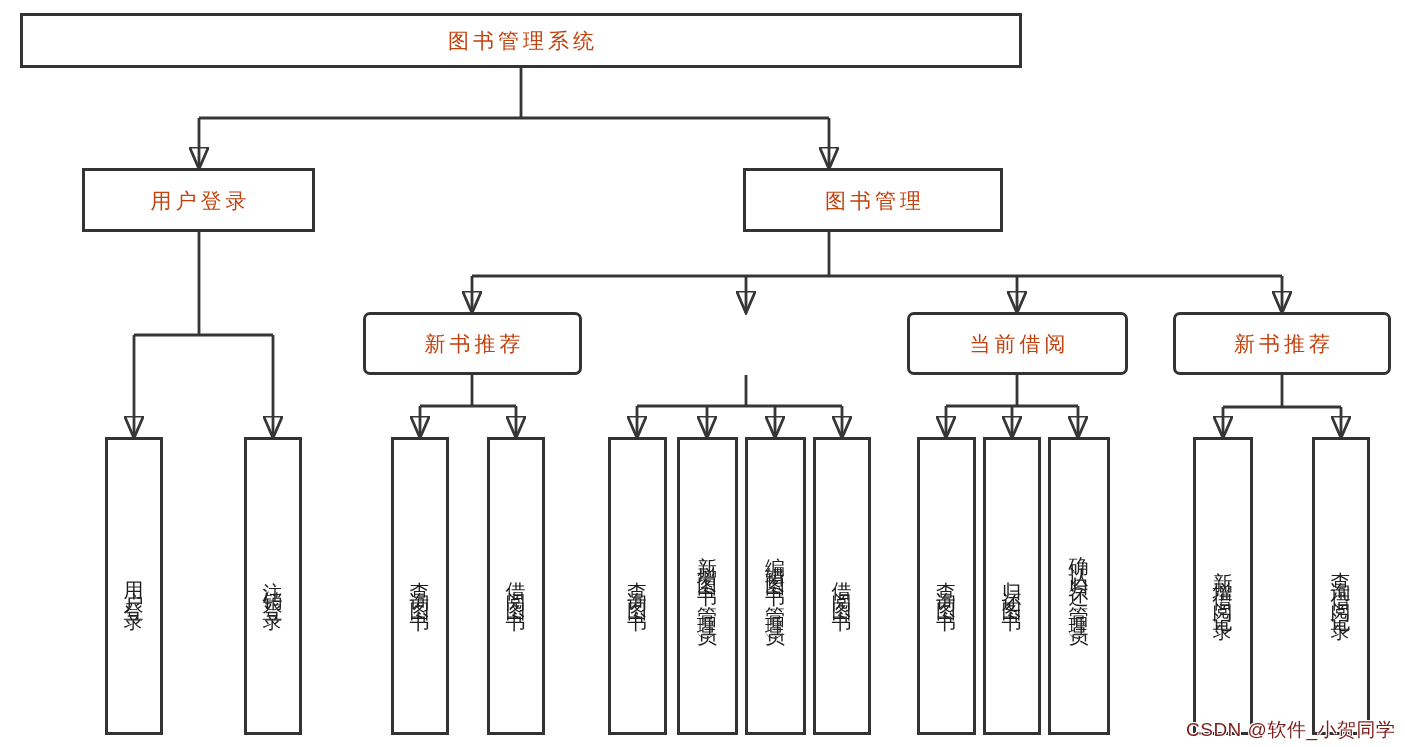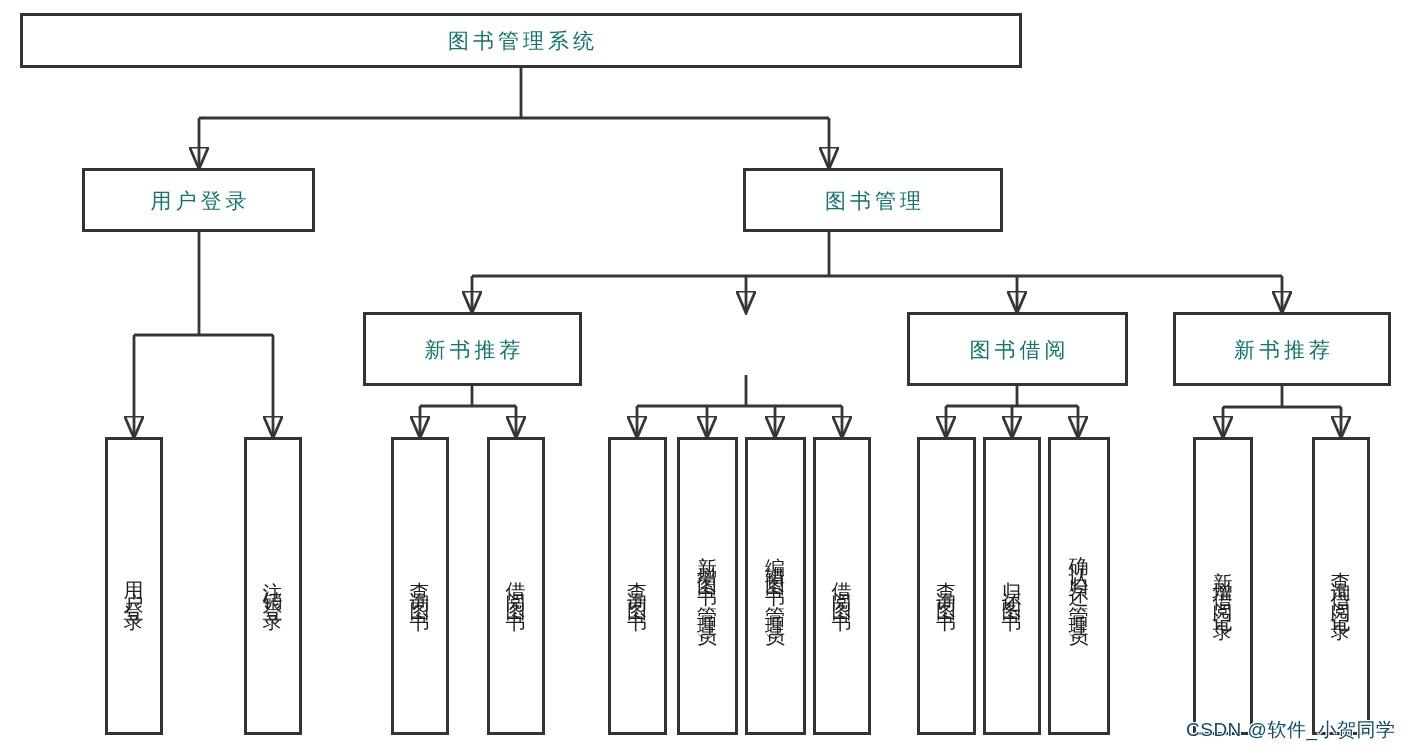--- a/index.html
+++ b/index.html
@@ -11,35 +11,35 @@
     overflow:hidden;
   }
   #wires{position:absolute;left:0;top:0;width:1405px;height:747px;}
   #wires path{stroke:#363636;stroke-width:2.8;fill:none;}
   .node{
     position:absolute;box-sizing:border-box;
     border:3px solid #333333;background:#ffffff;
     display:flex;align-items:center;justify-content:center;
   }
   .node.h span{
-    font-size:21px;color:#0f766e;letter-spacing:4px;margin-right:-4px;
+    font-size:21px;color:#c2410c;letter-spacing:4px;margin-right:-4px;
     white-space:nowrap;line-height:1;
   }
   .node.v span{
     writing-mode:vertical-lr;text-orientation:mixed;
     font-size:20px;color:#1e1e1e;letter-spacing:10px;line-height:1;
     white-space:nowrap;
   }
   
   .lvl2{top:168px;height:64px;}
-  .lvl3{top:312px;height:74px;}
+  .lvl3{top:312px;height:63px;border-radius:7px;}
   .leaf{top:437px;height:298px;}
   #watermark{
     position:absolute;left:1186px;top:717px;z-index:5;
-    font-size:19px;letter-spacing:0.5px;color:#0c4a6e;
+    font-size:19px;letter-spacing:0.5px;color:#7f1d1d;
     text-shadow:-1px -1px 0 #fff,1px -1px 0 #fff,-1px 1px 0 #fff,1px 1px 0 #fff;
     white-space:nowrap;
   }
 </style>
 </head>
 <body>
 
 <div id="canvas">
 
   <svg id="wires" viewBox="0 0 1405 747" xmlns="http://www.w3.org/2000/svg">
@@ -98,21 +98,21 @@
     <span>用户登录</span>
   </div>
   <div class="node h lvl2" style="left:743px;width:260px">
     <span>图书管理</span>
   </div>
 
   <div class="node h lvl3" style="left:363px;width:219px">
     <span>新书推荐</span>
   </div>
   <div class="node h lvl3" style="left:907px;width:221px">
-    <span>图书借阅</span>
+    <span>当前借阅</span>
   </div>
   <div class="node h lvl3" style="left:1173px;width:218px">
     <span>新书推荐</span>
   </div>
 
   <div class="node v leaf" style="left:105px;width:58px">
     <span>用户登录</span>
   </div>
   <div class="node v leaf" style="left:244px;width:58px">
     <span>注销登录</span>

